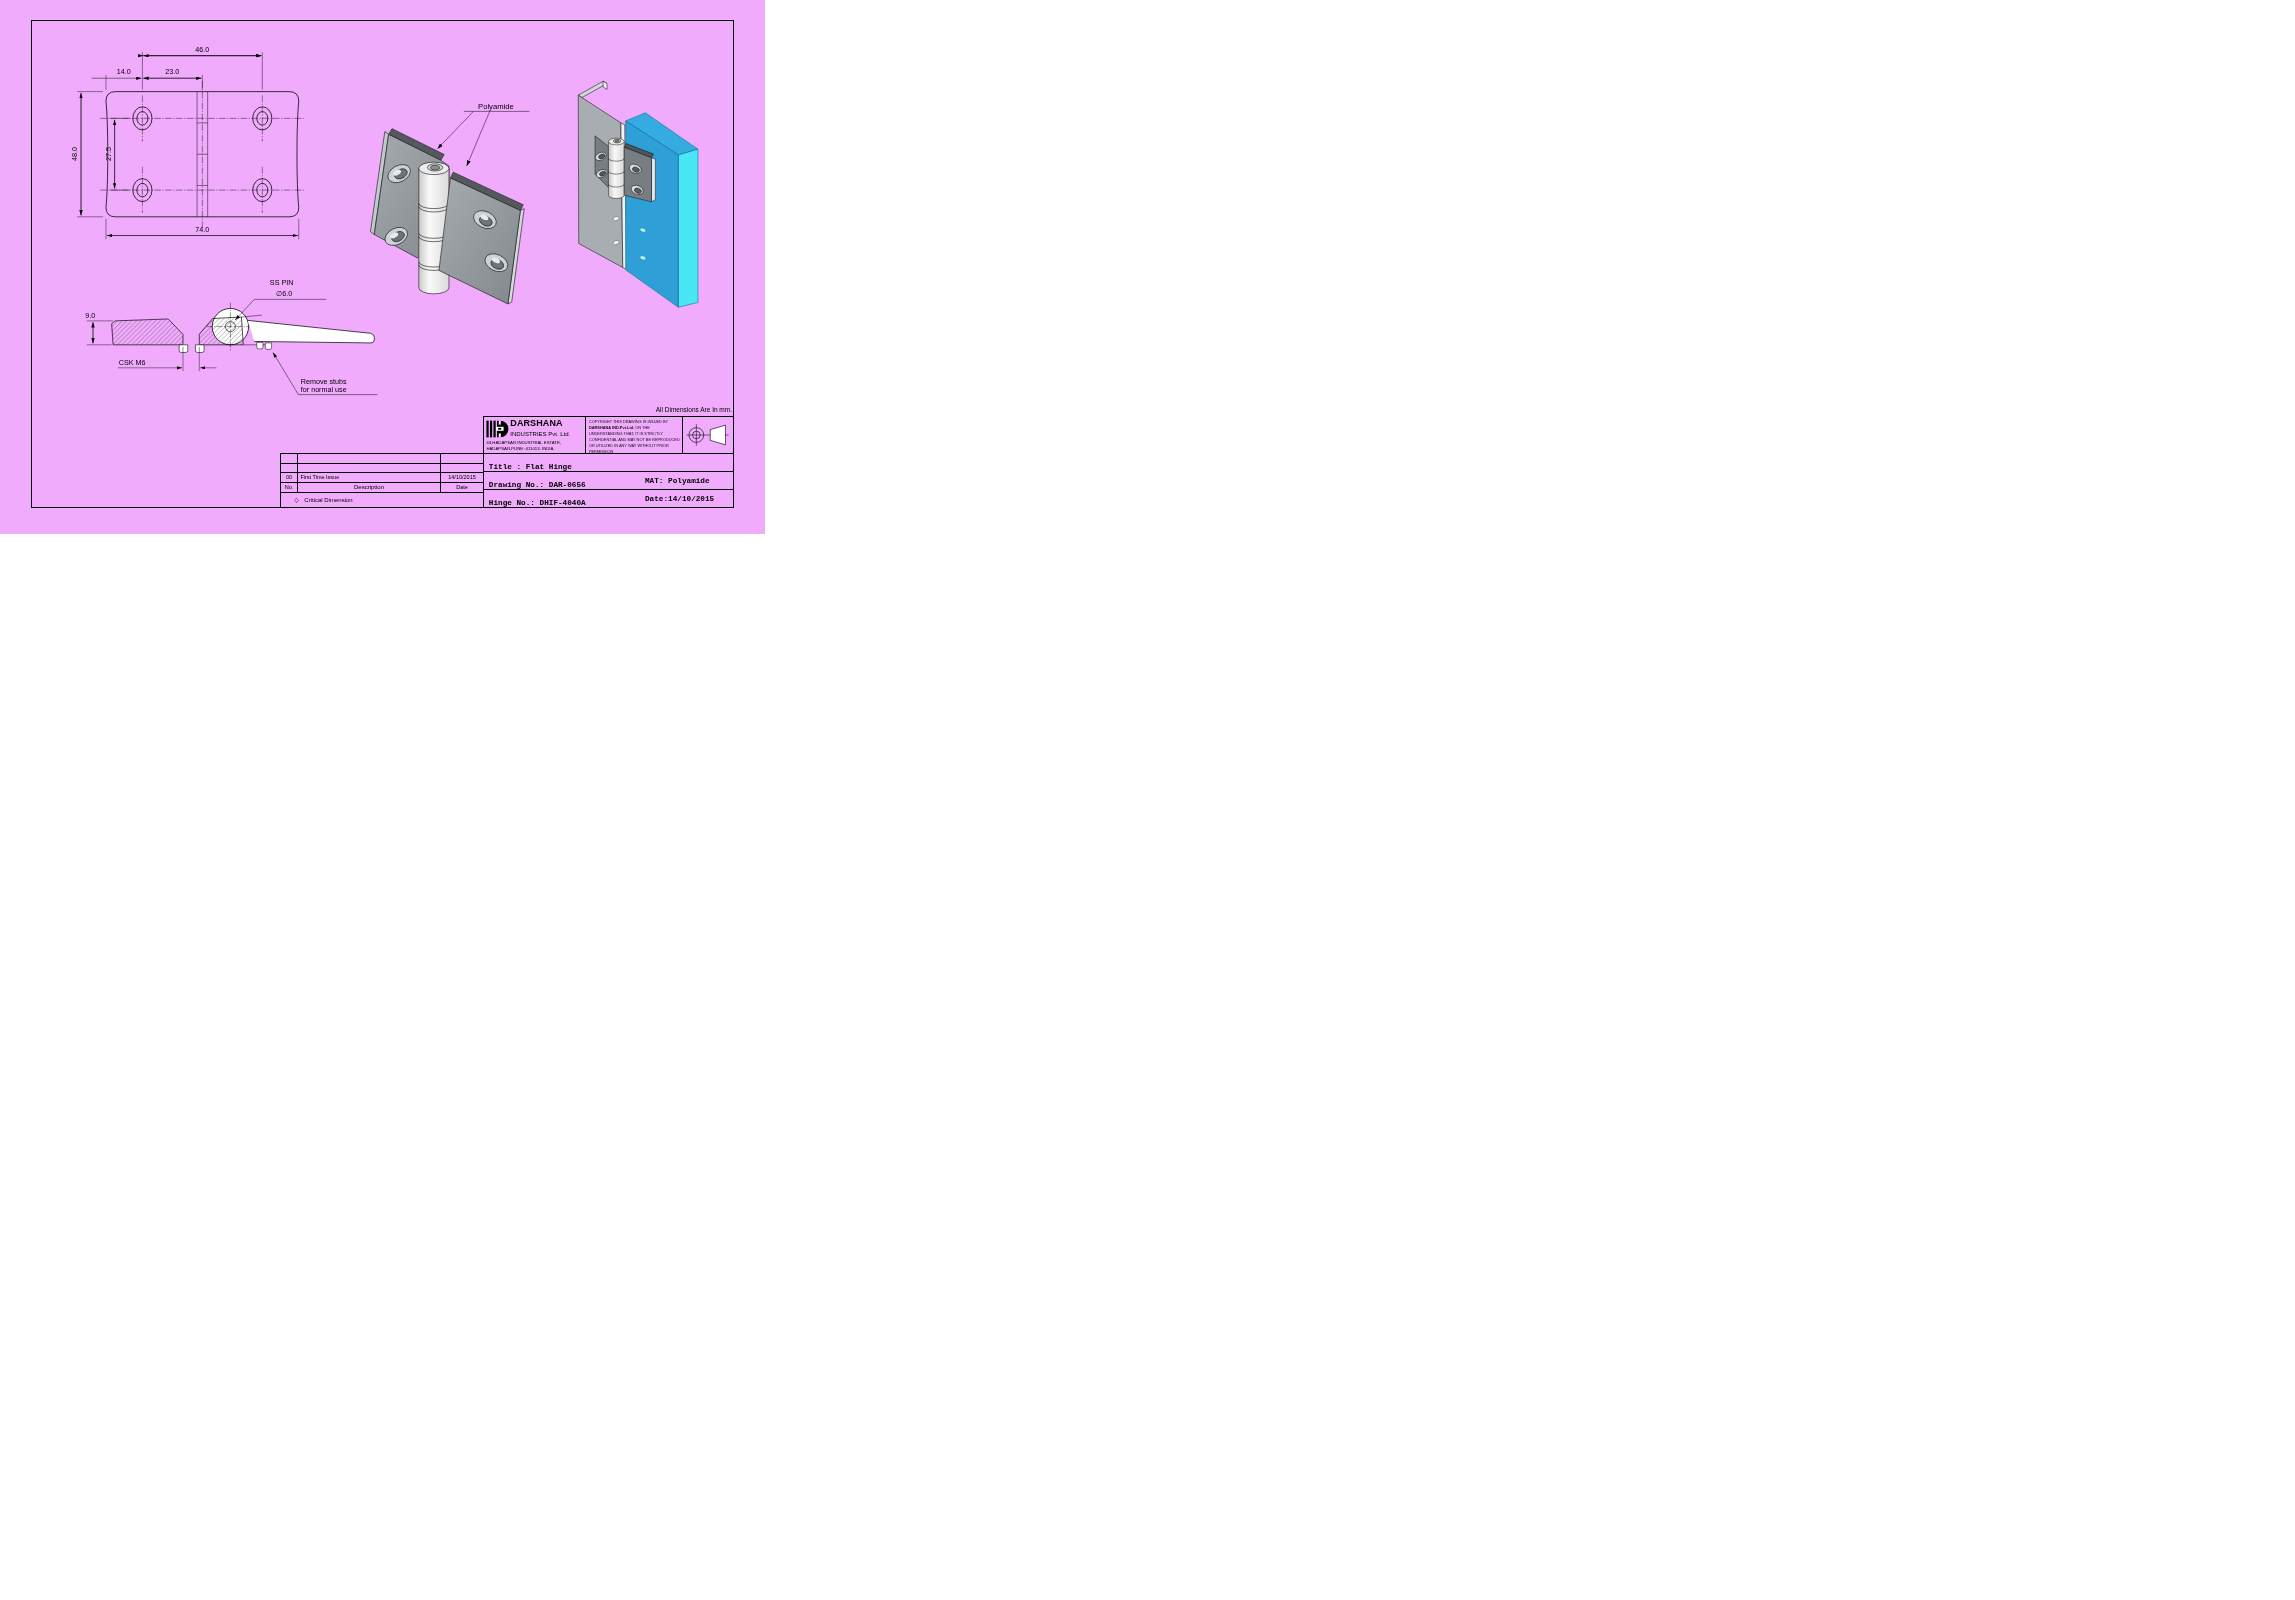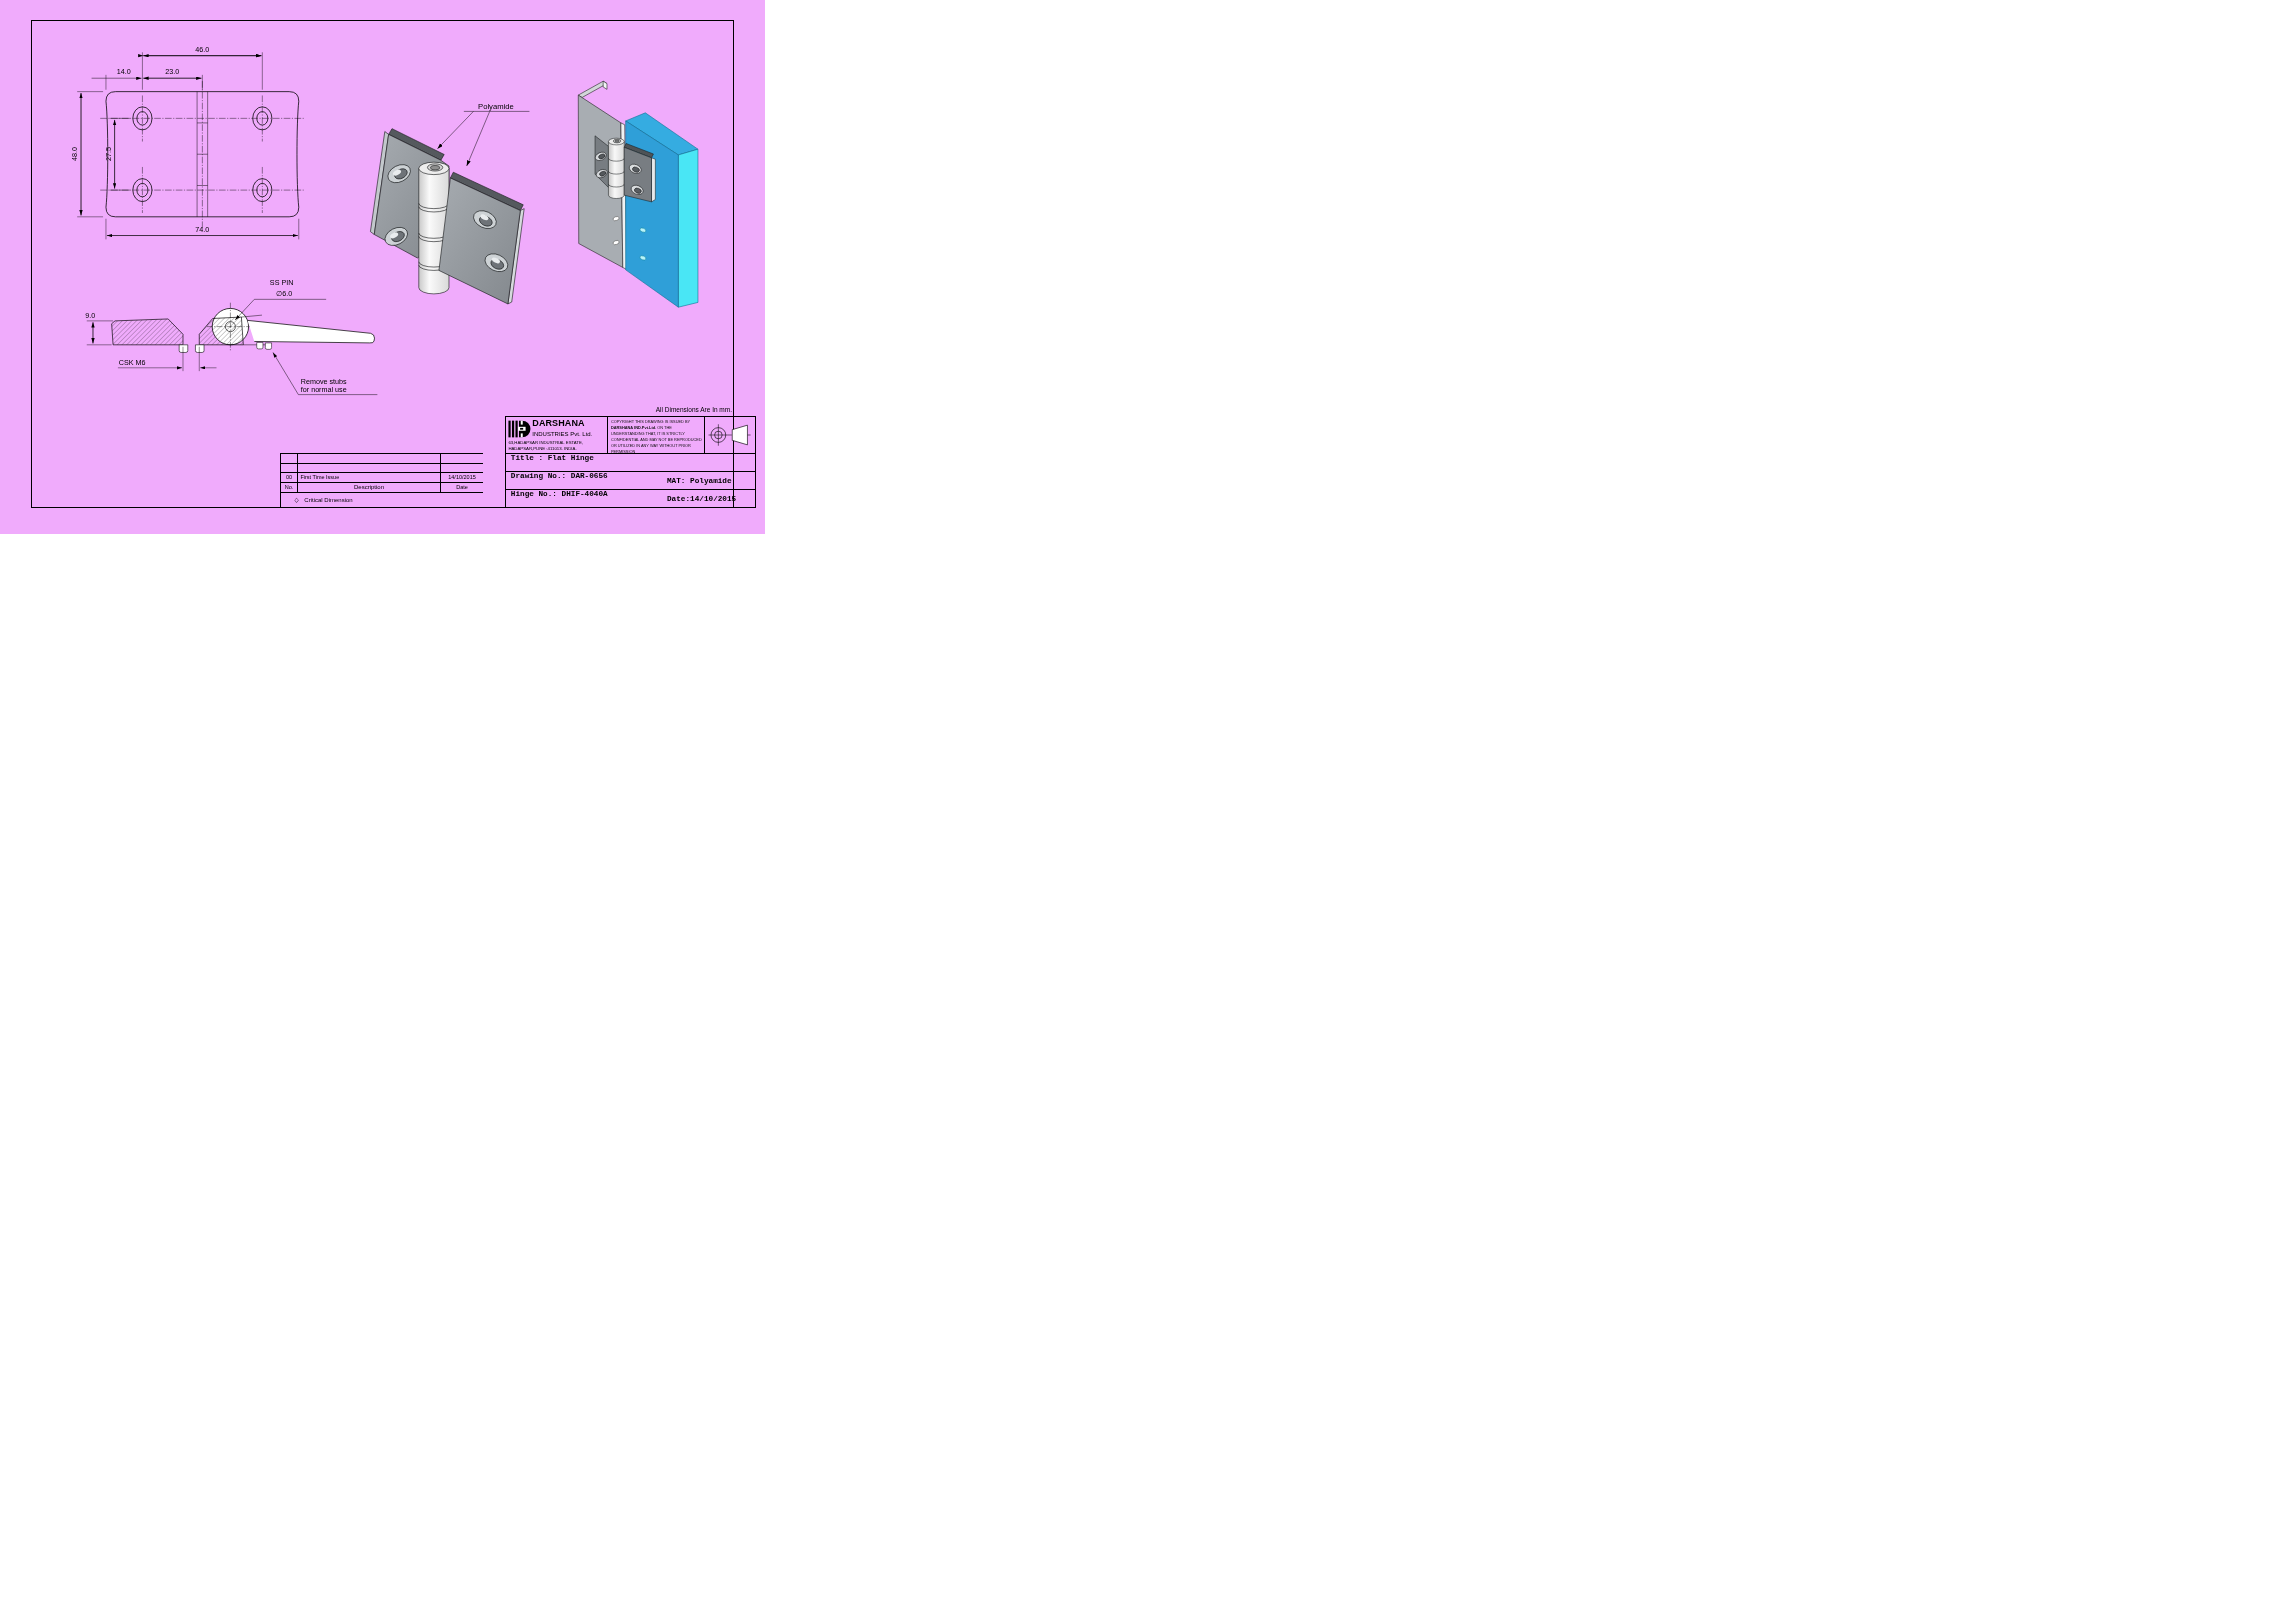--- a/index.html
+++ b/index.html
@@ -19,26 +19,26 @@
             box-sizing:border-box;display:flex;flex-direction:column;font-size:5.5px;}
   .rrow{display:flex;border-bottom:0.7px solid #000;box-sizing:border-box;}
   .rrow:last-child{border-bottom:none;}
   .rc1{width:17px;border-right:0.7px solid #000;box-sizing:border-box;display:flex;align-items:center;justify-content:center;}
   .rc2{width:143px;border-right:0.7px solid #000;box-sizing:border-box;display:flex;align-items:center;padding-left:2.4px;}
   .rc2.center{justify-content:center;padding-left:0;font-size:6px;}
   .rc3{flex:1;display:flex;align-items:center;justify-content:center;}
   .critrow{flex:1;display:flex;align-items:center;padding-left:13.4px;font-size:6px;}
   .diamond{font-size:6.7px;margin-right:4.8px;transform:scaleX(.8);display:inline-block;}
   
-  #titleblock{left:505px;top:416px;width:251px;height:92px;border:1px solid #000;box-sizing:border-box;
+  #titleblock{left:483px;top:416px;width:251px;height:92px;border:1px solid #000;box-sizing:border-box;
               display:flex;flex-direction:column;}
   #tb-r1{height:36px;display:flex;box-sizing:border-box;}
   .tbrow{border-top:0.7px solid #000;box-sizing:border-box;position:relative;
          font-family:"Liberation Mono","DejaVu Sans Mono",monospace;font-weight:bold;font-size:7.7px;
-         display:flex;align-items:flex-start;padding-left:4.8px;}
+         display:flex;align-items:flex-end;padding-left:4.8px;}
   #tb-title{height:18px;}
   #tb-draw{height:18px;}
   #tb-model{flex:1;}
   .tb-right{position:absolute;left:161px;top:50%;transform:translateY(-50%);}
   #tb-company{width:102px;border-right:0.7px solid #000;box-sizing:border-box;padding:1.9px 1.9px 1.4px 2.4px;
               display:flex;flex-direction:column;}
   #tb-company .toprow{display:flex;align-items:flex-start;}
   #tb-company .names{margin-left:1.9px;line-height:1;}
   .cname1{font-size:9px;font-weight:bold;letter-spacing:0.1px;}
   .cname2{font-size:6px;margin-top:2.9px;}

